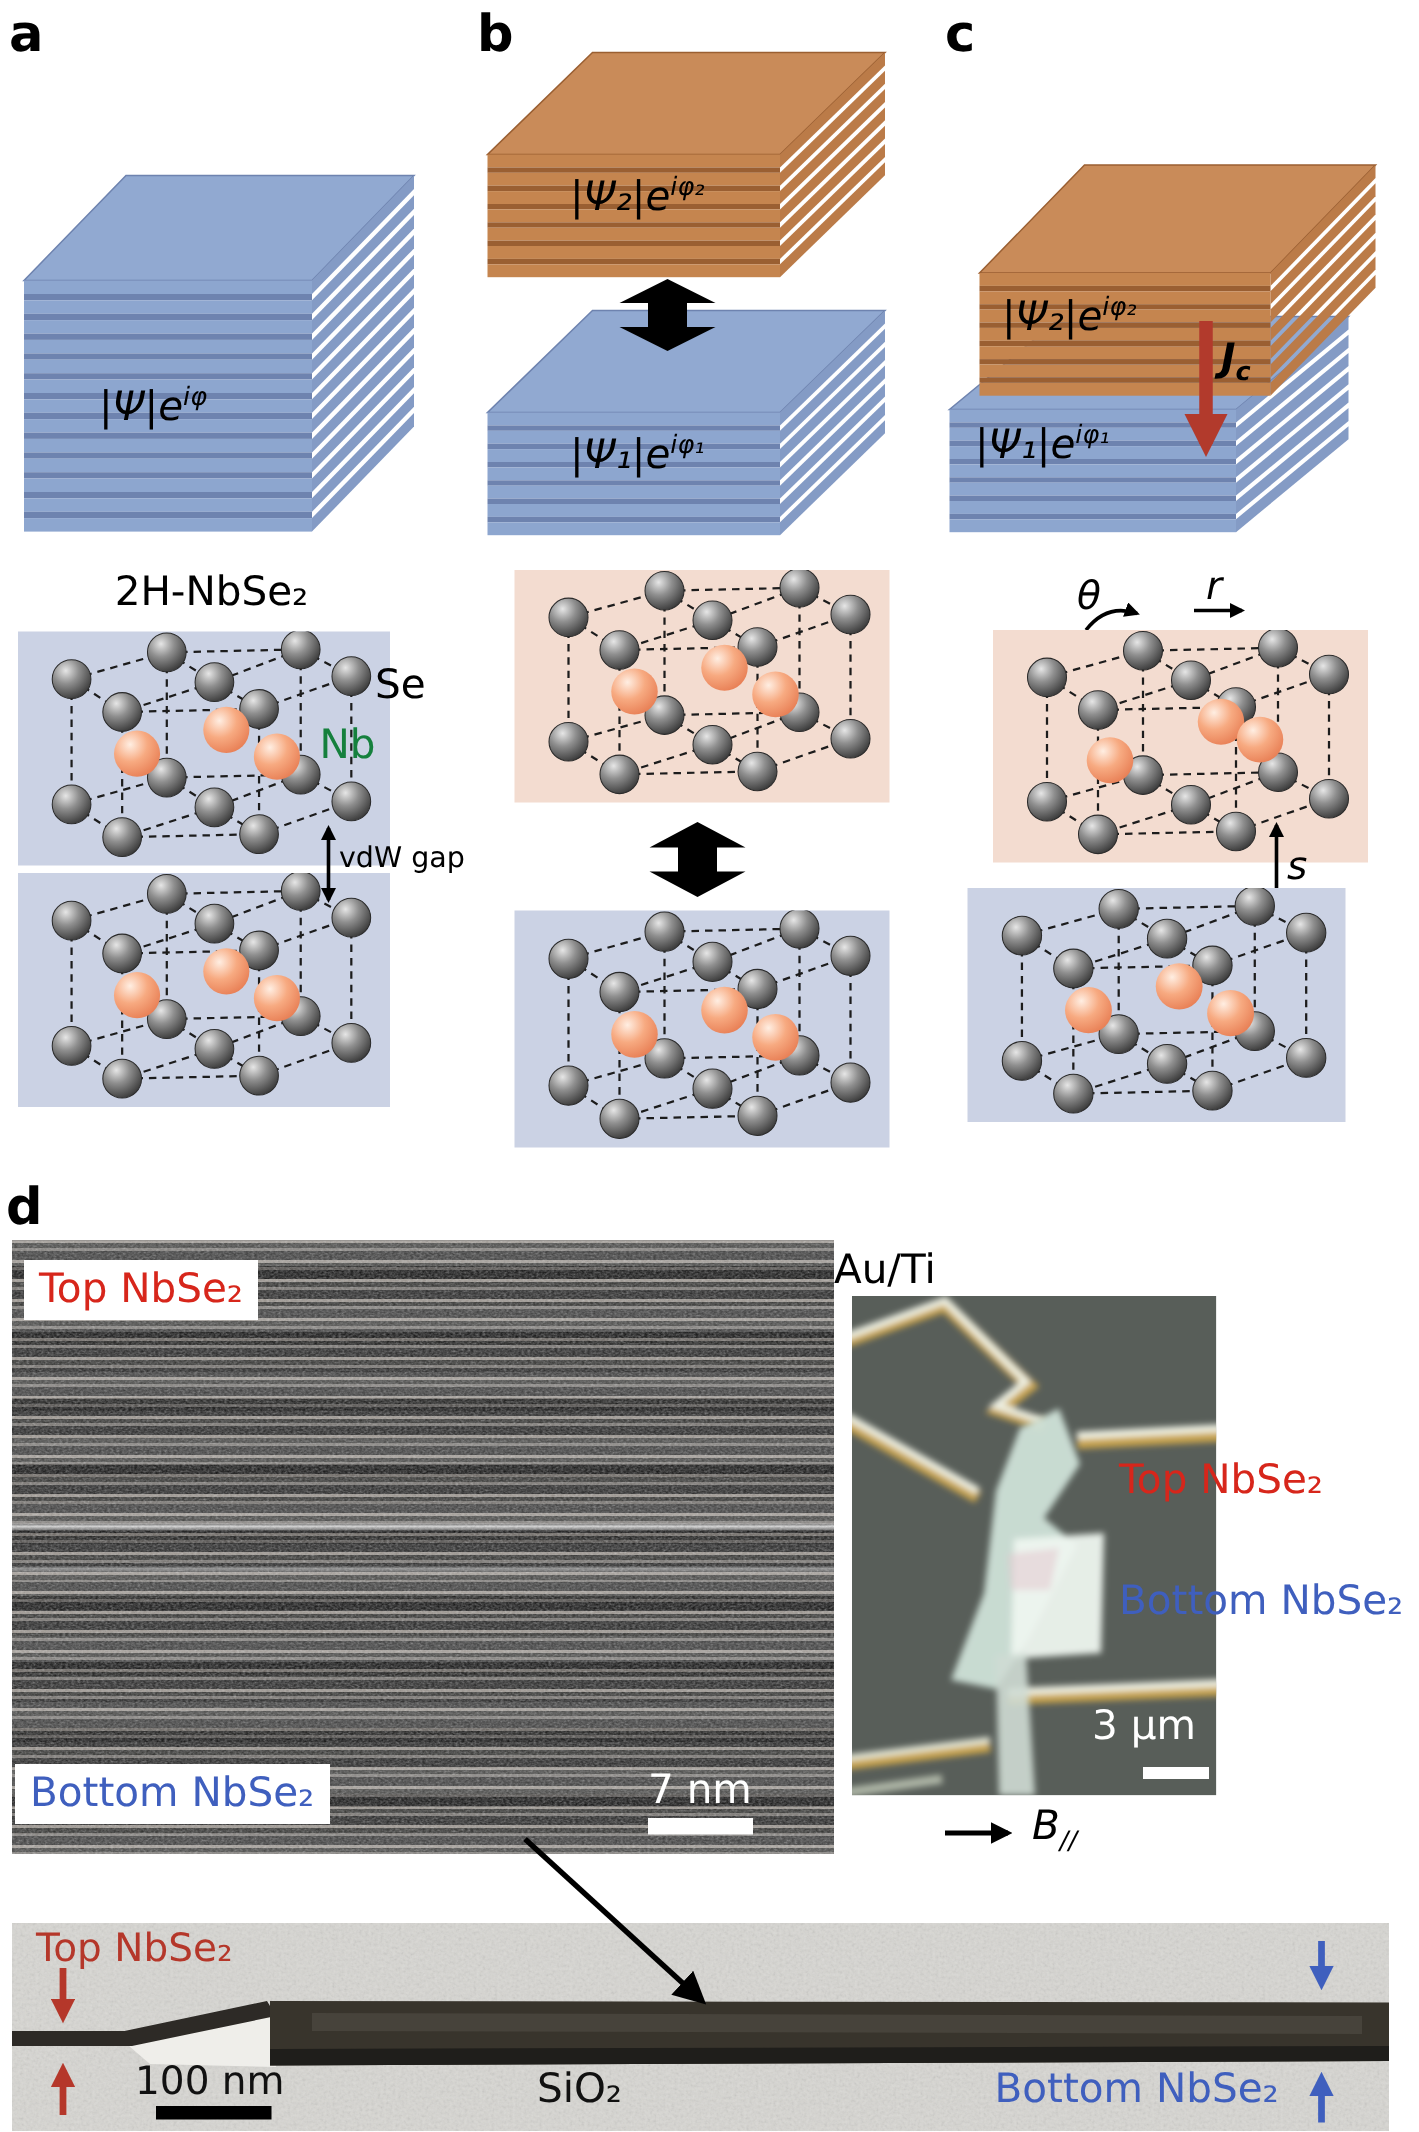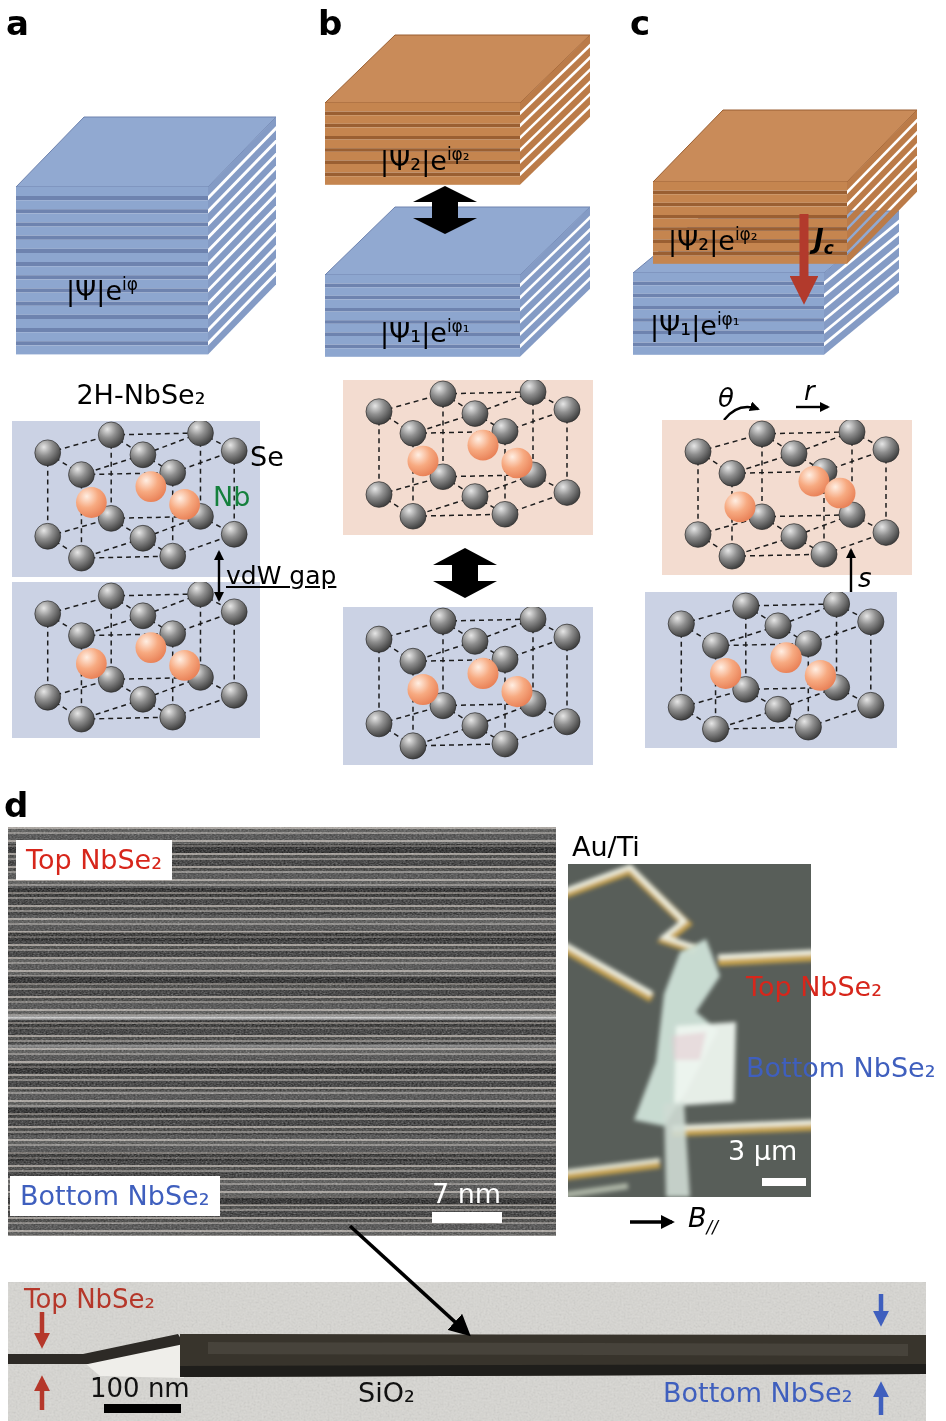--- a/index.html
+++ b/index.html
@@ -1,24 +1,24 @@
 <!DOCTYPE html>
 <html><head>
 <meta charset="utf-8">
 <style>
   html,body{margin:0;padding:0;background:#fff;}
   #fig{position:relative;width:946px;height:1421px;background:#fff;overflow:hidden;
        font-family:"DejaVu Sans","Liberation Sans",sans-serif;color:#000;}
   .abs{position:absolute;white-space:nowrap;}
   .plabel{font-size:34px;font-weight:bold;line-height:1;}
-  .formula{font-size:27px;line-height:1.1;margin-top:29px;}
+  .formula{font-size:27px;font-style:italic;line-height:1.1;}
   .formula sup{font-size:17px;}
   .lbl27{font-size:27px;line-height:1.1;text-align:right;}
   .lbl26{font-size:26px;line-height:1.1;}
-  .lbl25{font-size:25px;line-height:1.1;text-decoration:underline;}
+  .lbl25{font-size:19px;line-height:1.1;}
   .it{font-style:italic;}
   .bold{font-weight:bold;text-align:right;}
   .crystal-box{position:absolute;}
   .wbox{position:absolute;background:#fff;padding:5px 10px;font-size:27px;line-height:1.1;}
   sub{font-size:17px;}
   
   .tem{position:absolute;left:8px;top:827px;width:548px;height:409px;overflow:hidden;
     background-color:#262626;
     background-image:
       linear-gradient(180deg, rgba(255,255,255,0) 46%, rgba(255,255,255,0.8) 46.6%, rgba(255,255,255,0) 47.4%, rgba(255,255,255,0) 53%, rgba(255,255,255,0.5) 53.5%, rgba(255,255,255,0) 54.2%),
@@ -89,21 +89,21 @@
       <rect x="2" y="199.8" width="192" height="4.199999999999999" fill="#6e83af"></rect>
       <rect x="2" y="204" width="192" height="9" fill="#8da6cf"></rect>
       <polygon points="194,204 262,134 262,143 194,213" fill="#849bc5"></polygon>
       <rect x="2" y="213" width="192" height="4.199999999999999" fill="#6e83af"></rect>
       <rect x="2" y="217.2" width="192" height="9" fill="#8da6cf"></rect>
       <polygon points="194,217.2 262,147.2 262,156.2 194,226.2" fill="#849bc5"></polygon>
       <rect x="2" y="226.2" width="192" height="4.199999999999999" fill="#6e83af"></rect>
       <rect x="2" y="230.39999999999998" width="192" height="9" fill="#8da6cf"></rect>
       <polygon points="194,230.39999999999998 262,160.39999999999998 262,169.39999999999998 194,239.39999999999998" fill="#849bc5"></polygon>
     </svg>
-  <div class="abs formula" style="left:66px;top:246px"><span>|Ψ|e</span><sup>iφ</sup></div>
+  <div class="abs formula" style="left:66px;top:256px"><span>|Ψ|e</span><sup>iφ</sup></div>
   <div class="abs lbl27" style="left:36px;top:380px;width:210px;text-align:center;white-space:nowrap">2H-NbSe₂</div>
   <div class="crystal-box" style="left:12px;top:421px;width:248px;height:156px;background:#cbd2e4"><svg id="cr-a1" width="248" height="156" viewBox="0 0 250 157" preserveAspectRatio="none">
         <defs>
           <radialGradient id="cr-a1-se" cx="35%" cy="28%" r="75%">
             <stop offset="0%" stop-color="#e6e6e6"></stop>
             <stop offset="45%" stop-color="#8f8f8f"></stop>
             <stop offset="100%" stop-color="#3c3c3c"></stop>
           </radialGradient>
           <radialGradient id="cr-a1-nb" cx="35%" cy="30%" r="75%">
             <stop offset="0%" stop-color="#ffeee2"></stop>
@@ -578,21 +578,21 @@
           <feColorMatrix type="saturate" values="0"></feColorMatrix>
         </filter>
       <rect width="100%" height="100%" filter="url(#tnoise)" opacity="0.55"></rect>
     </svg>
     <div class="wbox" style="left:8px;top:13px;color:#d7261b">Top NbSe₂</div>
     <div class="wbox" style="left:2px;top:349px;color:#3f5fbe">Bottom NbSe₂</div>
     <div class="abs lbl27" style="left:424px;top:352px;color:#fff">7 nm</div>
     <div class="scalebar" style="left:424px;top:385px;width:70px;height:11px;background:#fff"></div>
   </div>
 
-  <div class="abs lbl27" style="left:572px;top:832px">Au/Ti</div>
+  <div class="abs lbl27" style="left:556px;top:832px">Au/Ti</div>
   <div class="optical">
     <svg width="243" height="333" viewBox="0 0 243 333">
       <defs>
           <filter id="oblur" x="-20%" y="-20%" width="140%" height="140%">
             <feGaussianBlur stdDeviation="2.2"></feGaussianBlur>
           </filter>
         </defs>
       <rect width="243" height="333" fill="#585e59"></rect>
       <g filter="url(#oblur)">
         <path d="M-4,30 L62,6 L118,60 L98,76 L128,86" stroke="#c9a44e" stroke-width="9" fill="none"></path>

